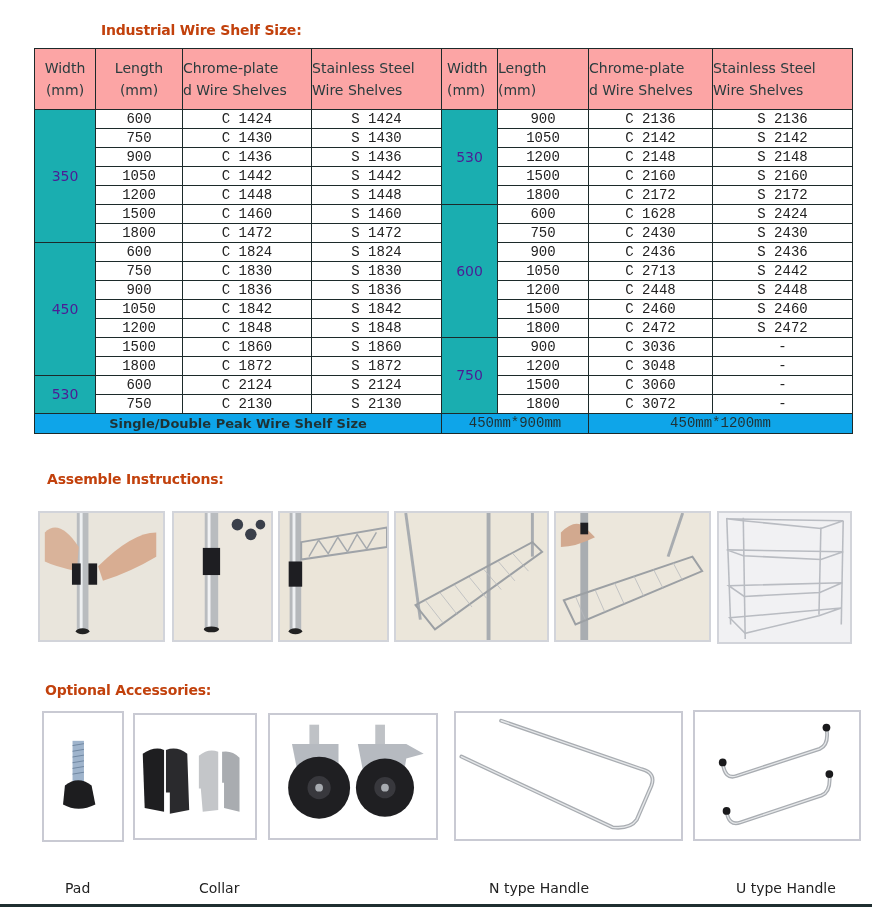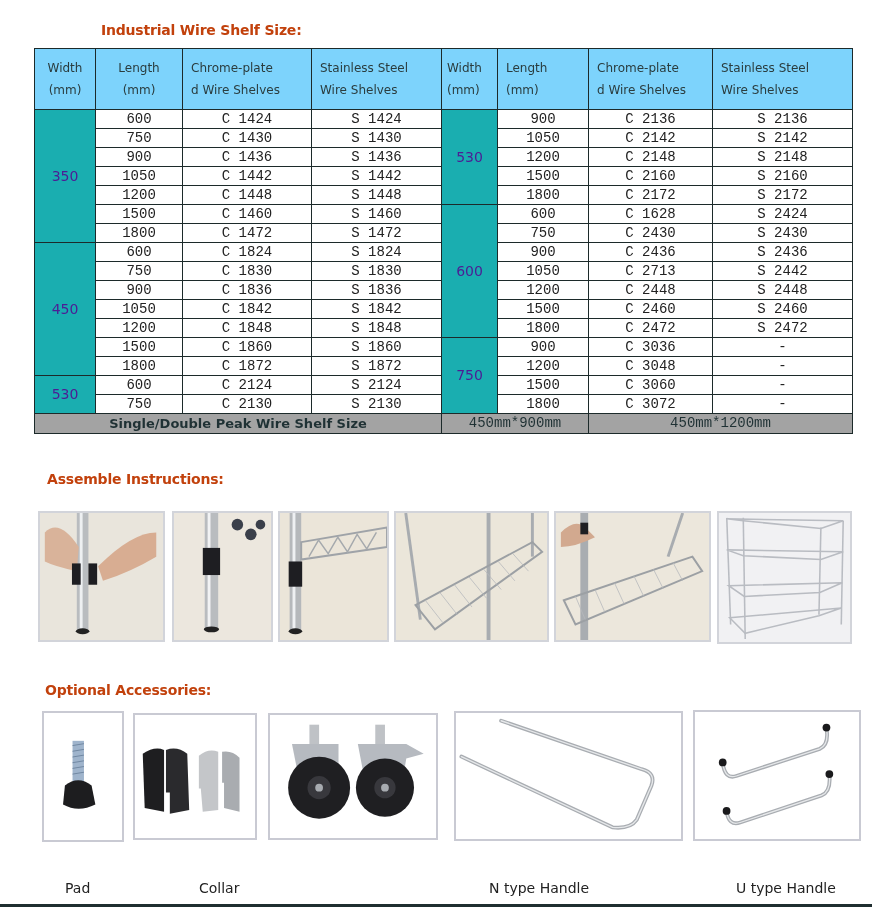--- a/index.html
+++ b/index.html
@@ -5,27 +5,27 @@
   html, body { margin: 0; padding: 0; background: #ffffff; }
   body { width: 872px; height: 907px; position: relative; overflow: hidden;
          font-family: "DejaVu Sans", sans-serif; color: #1a1a1a; }
   .section-title { position: absolute; font-family: "DejaVu Sans", sans-serif; font-weight: bold;
                    font-size: 14px; color: #c2410c; letter-spacing: -0.2px; }
   
   .spec-table { position: absolute; left: 34px; top: 48px; width: 818px; border-collapse: collapse;
                 table-layout: fixed; }
   .spec-table td, .spec-table th { border: 1px solid #1c2a2a; padding: 0; text-align: center;
                                    vertical-align: middle; }
-  .spec-table th { background: #7dd3fc; color: #2a3c3e; font-weight: normal;
-                   font-family: "DejaVu Sans", sans-serif; font-size: 12px; height: 60px; line-height: 22px; }
-  .spec-table th.left { text-align: left; padding-left: 8px; }
+  .spec-table th { background: #fca5a5; color: #2a3c3e; font-weight: normal;
+                   font-family: "DejaVu Sans", sans-serif; font-size: 14px; height: 60px; line-height: 22px; }
+  .spec-table th.left { text-align: left; padding-left: 0; }
   .spec-table td { height: 18px; font-family: "Liberation Mono", monospace; font-size: 14px; color: #222;
                    line-height: 17px; }
   .spec-table td.w { background: #1aaeb0; font-family: "DejaVu Sans", sans-serif; color: #4c1d95; }
-  .spec-table td.foot { background: #a3a3a3; height: 19px; color: #1f3134; }
+  .spec-table td.foot { background: #0ea5e9; height: 19px; color: #1f3134; }
   .spec-table td.foot-bold { font-family: "DejaVu Sans", sans-serif; font-weight: bold; font-size: 13px; }
   
   .photo { position: absolute; border: 2px solid #d2d4da; box-sizing: border-box; overflow: hidden;
            background: #ece8df; }
   .photo svg { width: 100%; height: 100%; display: block; }
   .acc { position: absolute; border: 2px solid #c9cad3; box-sizing: border-box; background: #fff; overflow: hidden; }
   .acc svg { width: 100%; height: 100%; display: block; }
   .acc-label { position: absolute; font-family: "DejaVu Sans", sans-serif; font-size: 14px; color: #222;
                white-space: nowrap; }
   .bottom-rule { position: absolute; left: 0; top: 904px; width: 872px; height: 3px; background: #1f2e30; }

